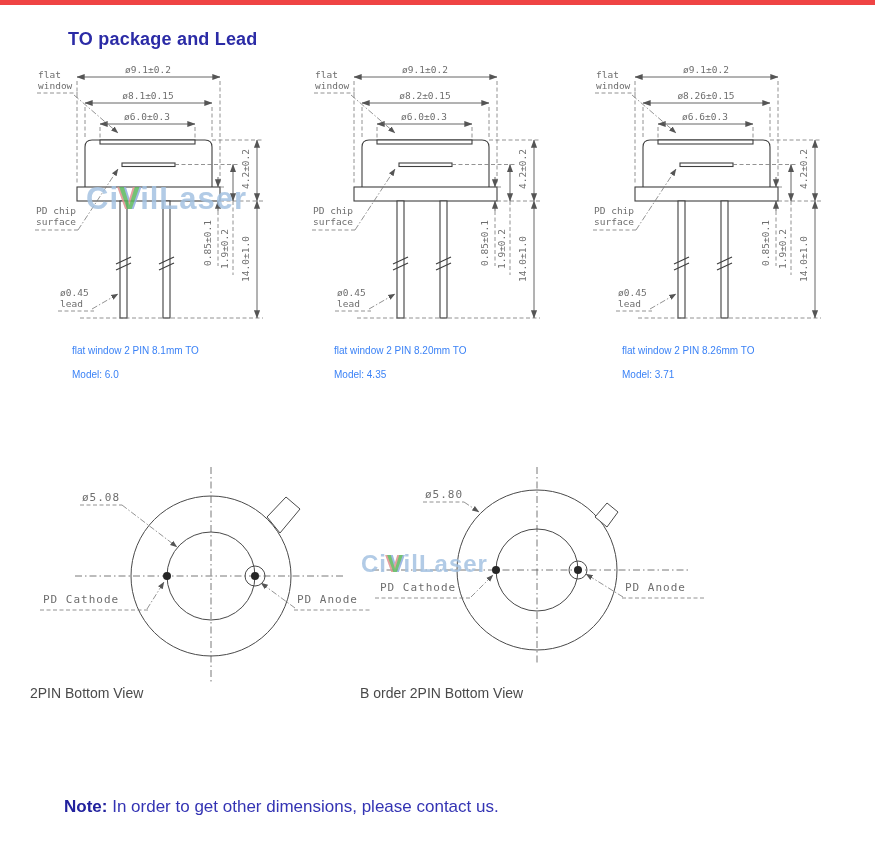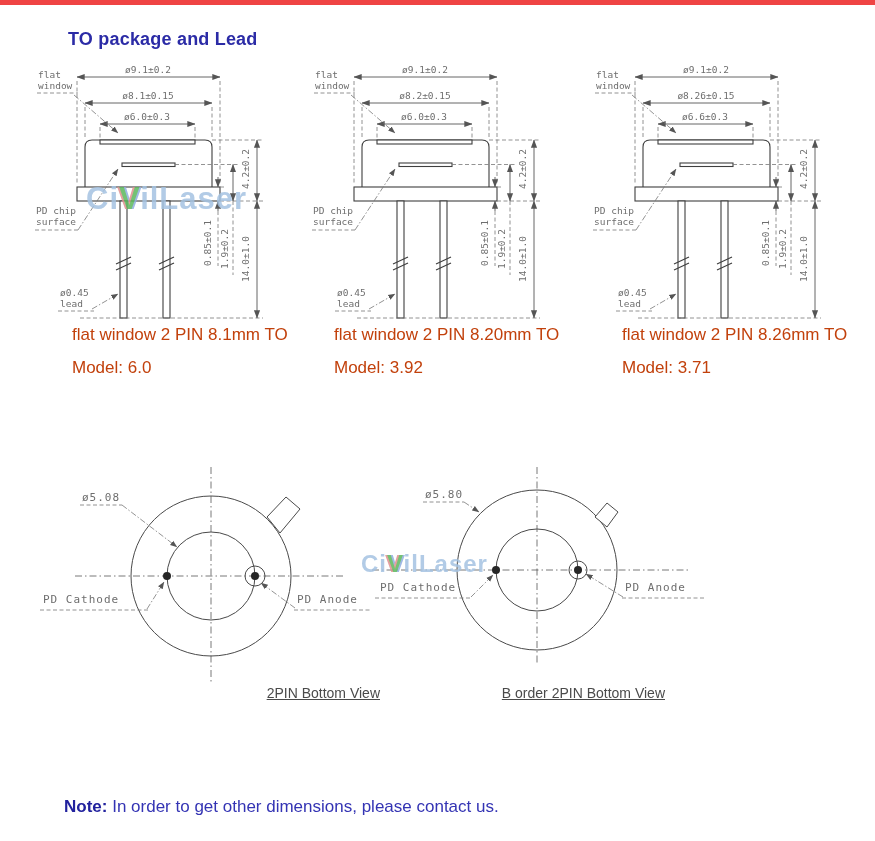--- a/index.html
+++ b/index.html
@@ -1,22 +1,22 @@
 <!DOCTYPE html>
 <html><head>
 <meta charset="utf-8">
 <style>
   html,body{margin:0;padding:0;background:#fff;}
   .sheet{position:relative;width:875px;height:841px;background:#fff;border-top:5px solid #ef4444;overflow:hidden;font-family:"Liberation Sans",sans-serif;}
   .title{position:absolute;left:68px;top:24px;font-size:18px;font-weight:bold;color:#2b2ba6;letter-spacing:.2px;}
   .sv{position:absolute;top:48px;}
   .bv{position:absolute;top:450px;}
-  .cap{position:absolute;top:320px;font-size:17px;color:#c2410c;}
+  .cap{position:absolute;top:340px;font-size:10px;color:#3b82f6;}
   .cap .model{margin-top:13px;}
-  .bcap{position:absolute;top:680px;font-size:14px;color:#4a4a4a;text-align:right;text-decoration:underline;}
+  .bcap{position:absolute;top:680px;font-size:14px;color:#4a4a4a;text-align:left;}
   .note{position:absolute;left:64px;top:792px;font-size:17px;color:#3434b4;}
   .note b{color:#22229e;}
   .wm{position:absolute;font-weight:bold;color:#a5c3e2;letter-spacing:1px;opacity:.85;z-index:3;pointer-events:none;white-space:nowrap;}
   .wm1{left:86px;top:176px;font-size:31px;}
   .wm2{left:361px;top:545px;font-size:24px;}
   .wm .v{color:#5cb85c;text-shadow:-2px 0 0 #e09090,2px 0 0 #90aee0;}
   
   .cad{font-family:"DejaVu Sans Mono",monospace;font-size:9.5px;fill:#6e6e6e;}
   .cad2{font-family:"DejaVu Sans Mono",monospace;font-size:11px;fill:#6e6e6e;letter-spacing:1px;}
   .dim{stroke:#555;stroke-width:.9;fill:none;}
@@ -237,21 +237,21 @@
     <text class="cad" transform="rotate(-90 219 116)" x="219" y="116" text-anchor="middle">4.2±0.2</text>
     <text class="cad" transform="rotate(-90 219 206)" x="219" y="206" text-anchor="middle">14.0±1.0</text>
   </svg>
 
   <div class="cap" style="left:72px">
     <div>flat window 2 PIN 8.1mm TO</div>
     <div class="model">Model: 6.0</div>
   </div>
   <div class="cap" style="left:334px">
     <div>flat window 2 PIN 8.20mm TO</div>
-    <div class="model">Model: 3.92</div>
+    <div class="model">Model: 4.35</div>
   </div>
   <div class="cap" style="left:622px">
     <div>flat window 2 PIN 8.26mm TO</div>
     <div class="model">Model: 3.71</div>
   </div>
 
   <svg class="bv" style="left:30px" width="350" height="250" viewBox="0 0 350 250">
     <g>
       <circle class="geo2" cx="181" cy="121" r="80"></circle>
       <polygon class="geo2f" points="237,62 256,42 270,54 250,78"></polygon>

